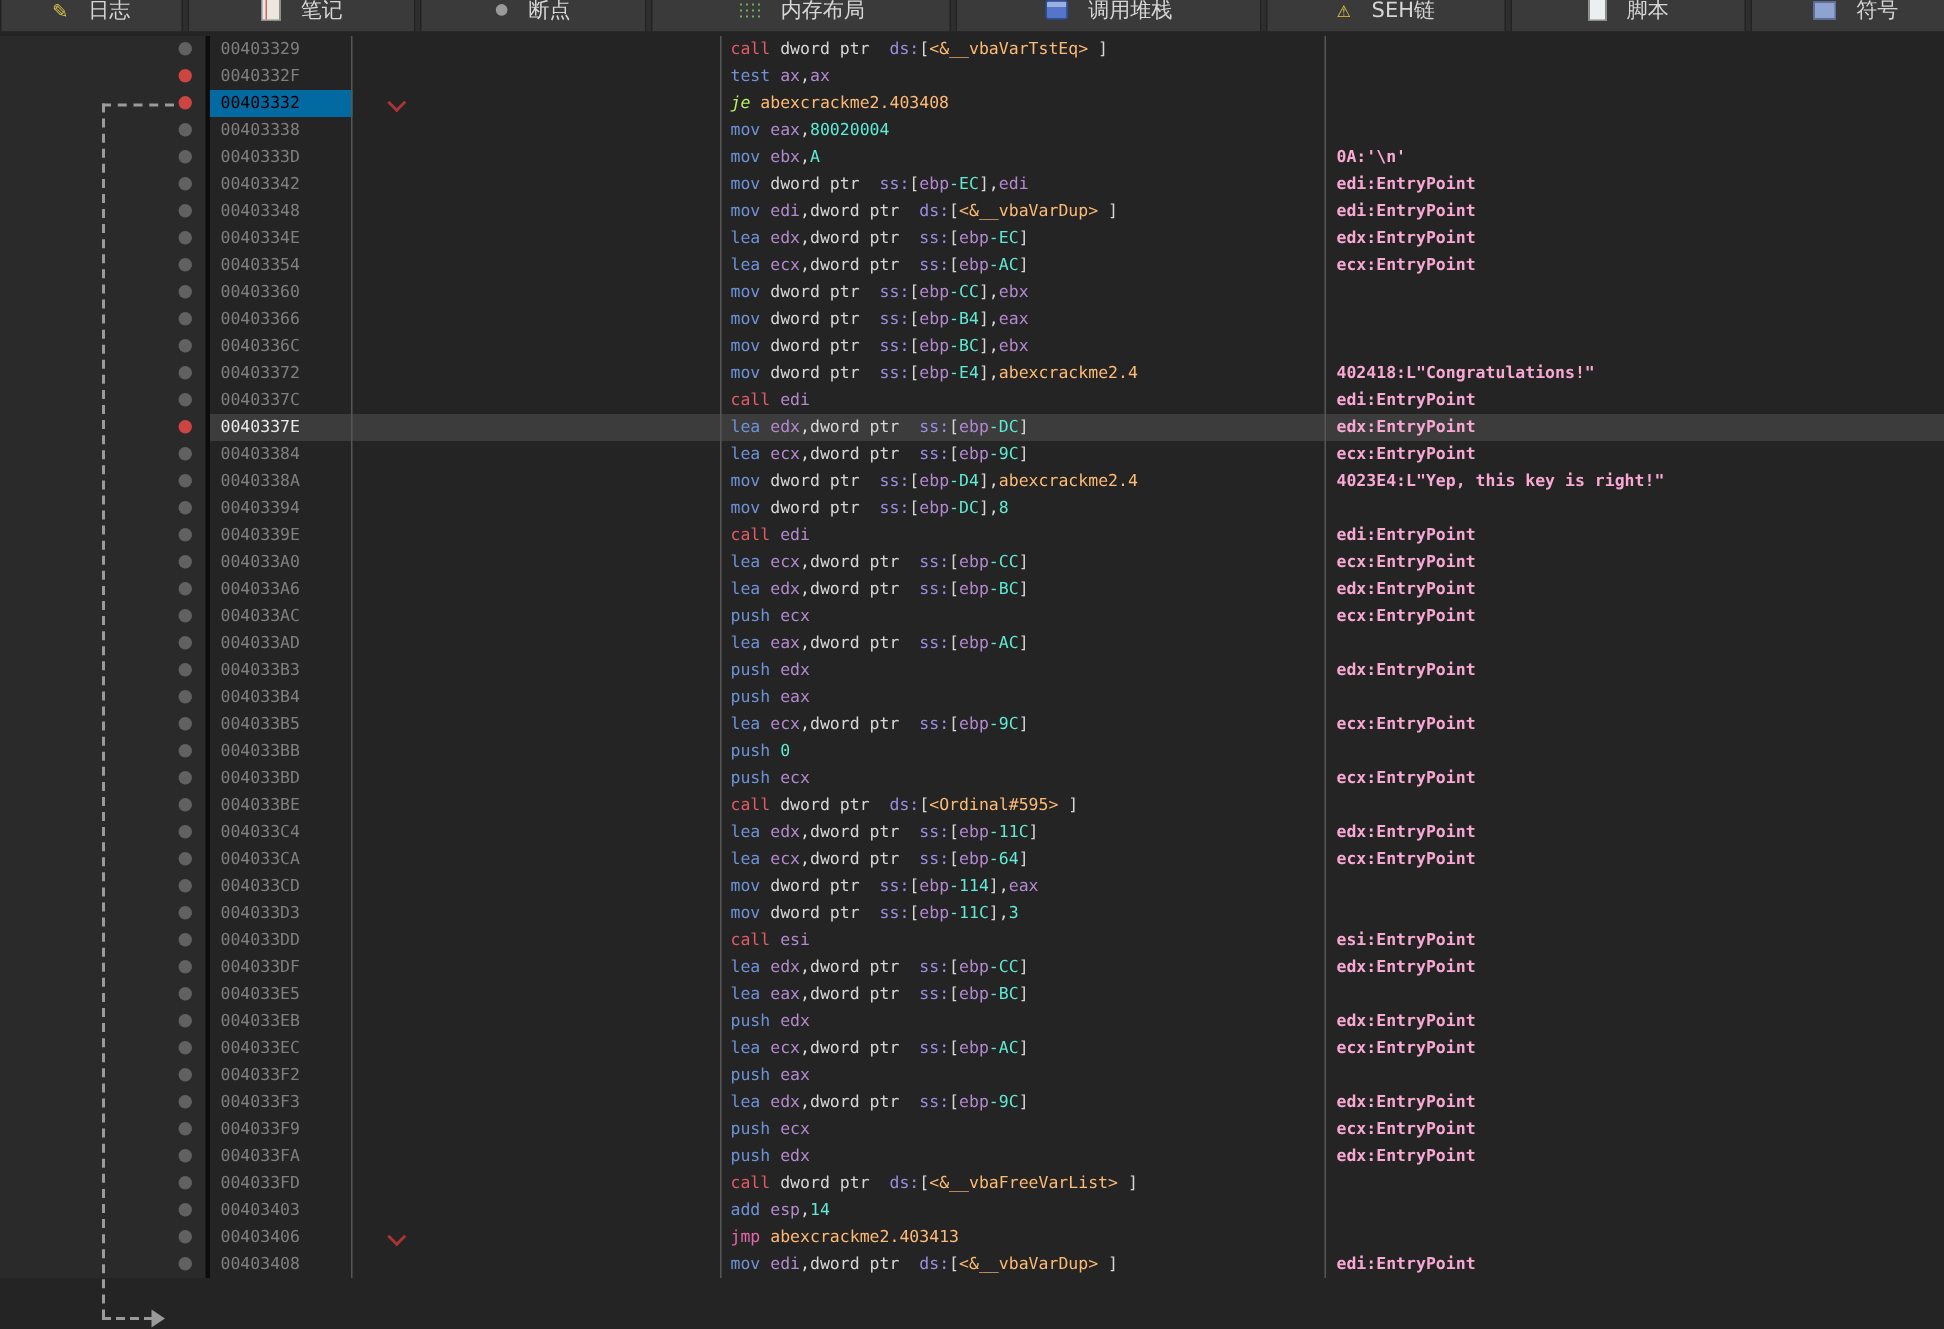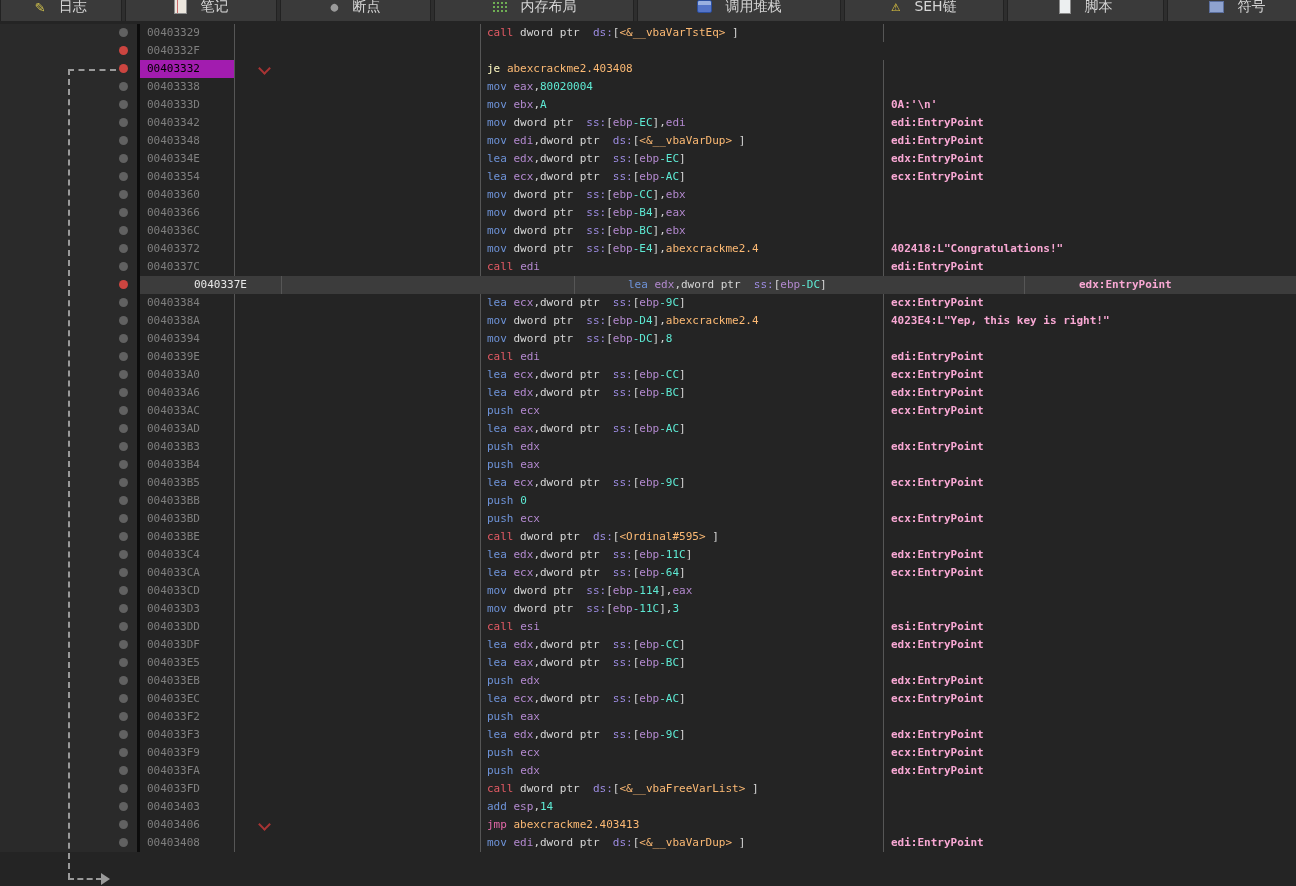--- a/index.html
+++ b/index.html
@@ -24,41 +24,41 @@
   .icon-callstack-icon{width:15px;height:13px;border:1px solid #2c4f9e;border-radius:2px;box-sizing:border-box;
       background:linear-gradient(#9ab0e0 0 4px,#5575c8 4px);}
   .icon-seh-icon{font-size:15px;line-height:15px;color:#e3c93f;}
   .icon-script-icon{width:12px;height:15px;background:#eceff0;border:1px solid #8a8a8a;box-sizing:border-box;}
   .icon-symbols-icon{width:15px;height:12px;background:#8fa3cf;border:1px solid #5b6f9e;box-sizing:border-box;}
 
   
   .disasm{position:absolute;left:0;top:21px;width:1296px;height:865px;background:#242424;
           overflow:hidden;padding-top:3px;box-sizing:border-box;}
   .row{display:flex;height:18px;line-height:18px;font-size:11px;white-space:pre;position:relative;}
-  .row.sel{background:#3c3c3c;gap:47px;}
+  .row.sel{background:#3c3c3c;}
   .gutter{flex:none;width:137px;background:#2a2a2a;border-right:3px solid #0c0c0c;position:relative;}
   .bullet{position:absolute;right:9px;top:4px;width:9px;height:9px;border-radius:50%;}
   .b-gray{background:#616161;}
   .b-red{background:#cc4540;}
   .addr{flex:none;width:95px;padding-left:7px;box-sizing:border-box;color:#7f7f7f;
         border-right:1px solid #565656;overflow:hidden;}
   .row.sel .addr{color:#e8e8e8;}
-  .addr.bp{background:#a21caf;color:#000;}
+  .addr.bp{background:#0369a1;color:#000;}
   .bytescol{flex:none;width:246px;position:relative;padding-left:61px;box-sizing:border-box;
             color:#dadada;border-right:1px solid #565656;overflow:hidden;}
   .jarrow{position:absolute;left:25px;top:4px;width:7px;height:7px;
           border-left:2px solid #a83434;border-bottom:2px solid #a83434;transform:rotate(-45deg);}
   .disasmcol{flex:none;width:403px;padding-left:6px;box-sizing:border-box;
              border-right:1px solid #565656;overflow:hidden;color:#d6d6d6;}
   .cmtcol{flex:1;padding-left:7px;color:#f9a8d4;overflow:hidden;font-weight:bold;}
 
   
   .c-mn{color:#6e93d8;}      
   .c-call{color:#e25a64;}    
-  .c-jcc{color:#fef9c3;}     
+  .c-jcc{color:#bef264;font-style:italic;}     
   .c-jmp{color:#e368a8;text-align:center;}     
   .c-reg{color:#b389cf;}     
   .c-seg{color:#9d8ce2;text-align:center;}     
   .c-num{color:#5eead4;}     
   .c-sym{color:#fdba74;}     
   .c-txt{color:#d6d6d6;}
 
   
   .jl{position:absolute;z-index:5;}
   #jl-v{left:68px;top:48px;height:810px;border-left:2px dashed #9a9a9a;}
@@ -133,20 +133,21 @@
 
   <div class="row">
     <div class="gutter">
       <span class="bullet b-red"></span>
     </div>
     <div class="addr">0040332F</div>
     <div class="bytescol">
       
       
     </div>
+    <div class="disasmcol"><span class="c-mn">test</span><span class="c-txt"> </span><span class="c-reg">ax</span><span class="c-txt">,</span><span class="c-reg">ax</span></div>
     <div class="cmtcol"></div>
   </div>
 
   <div class="row">
     <div class="gutter">
       <span class="bullet b-red"></span>
     </div>
     <div class="addr bp">00403332</div>
     <div class="bytescol">
       <span class="jarrow" style="display: inline-block;"></span>

